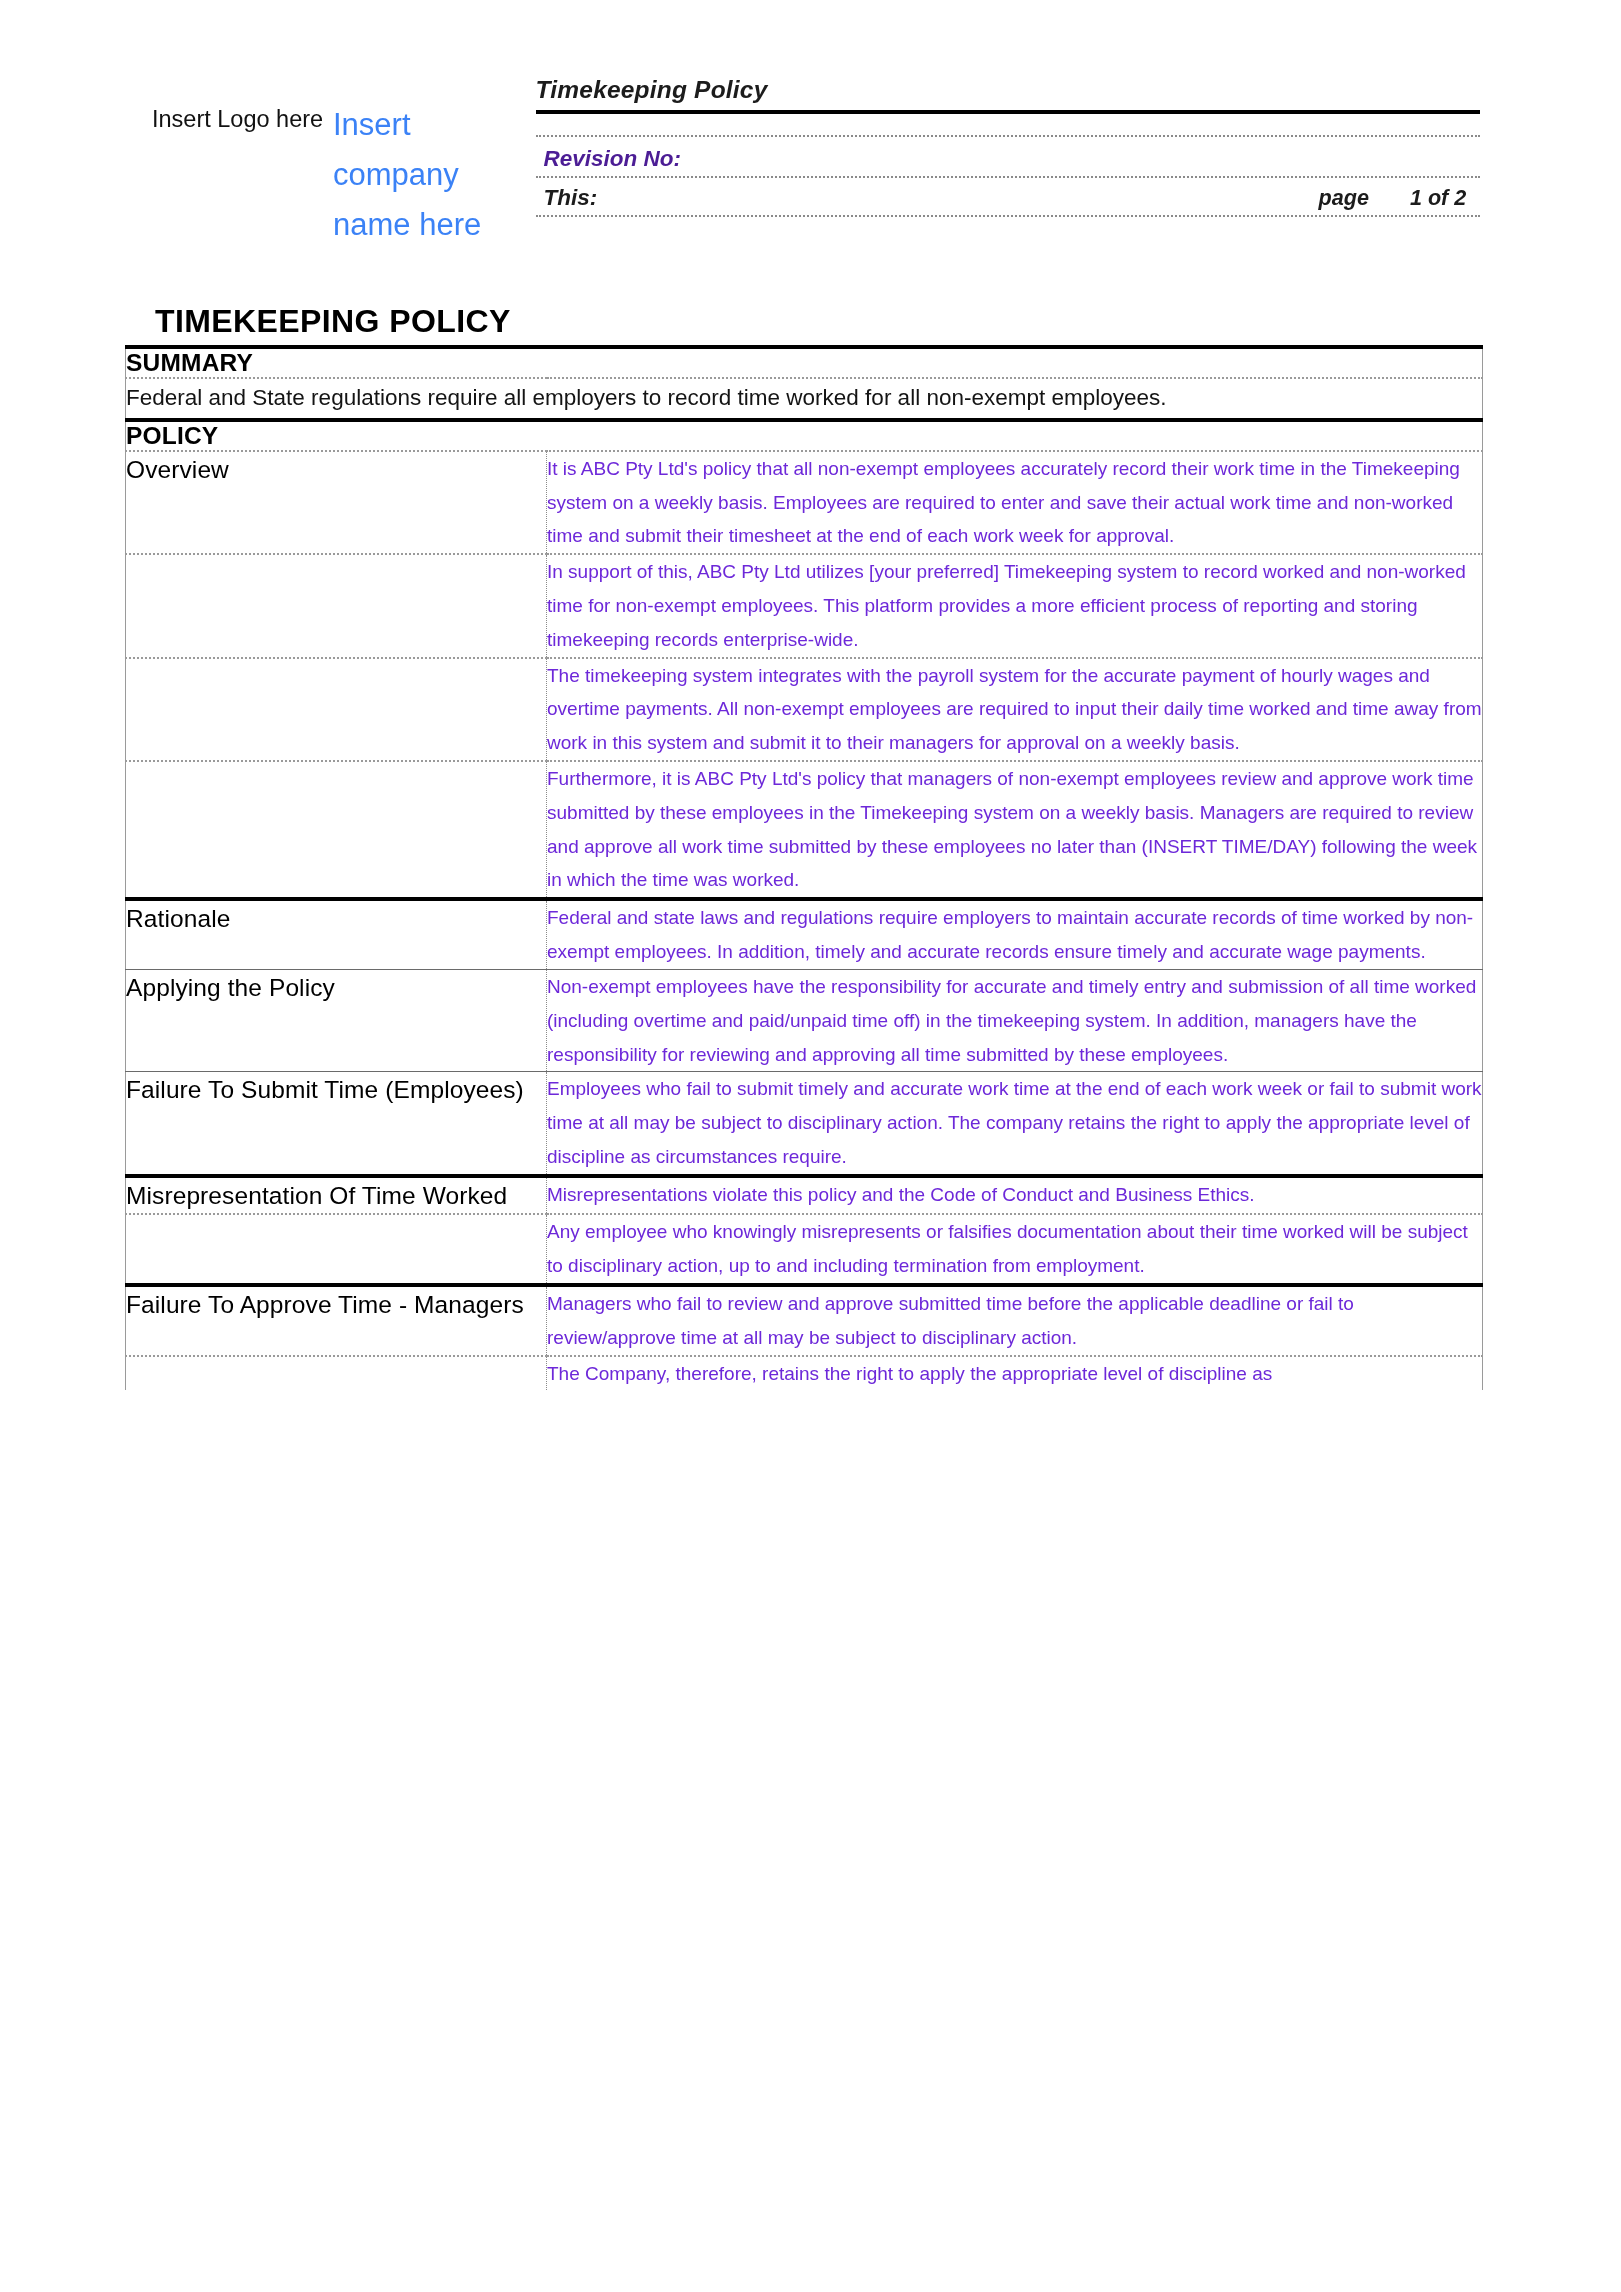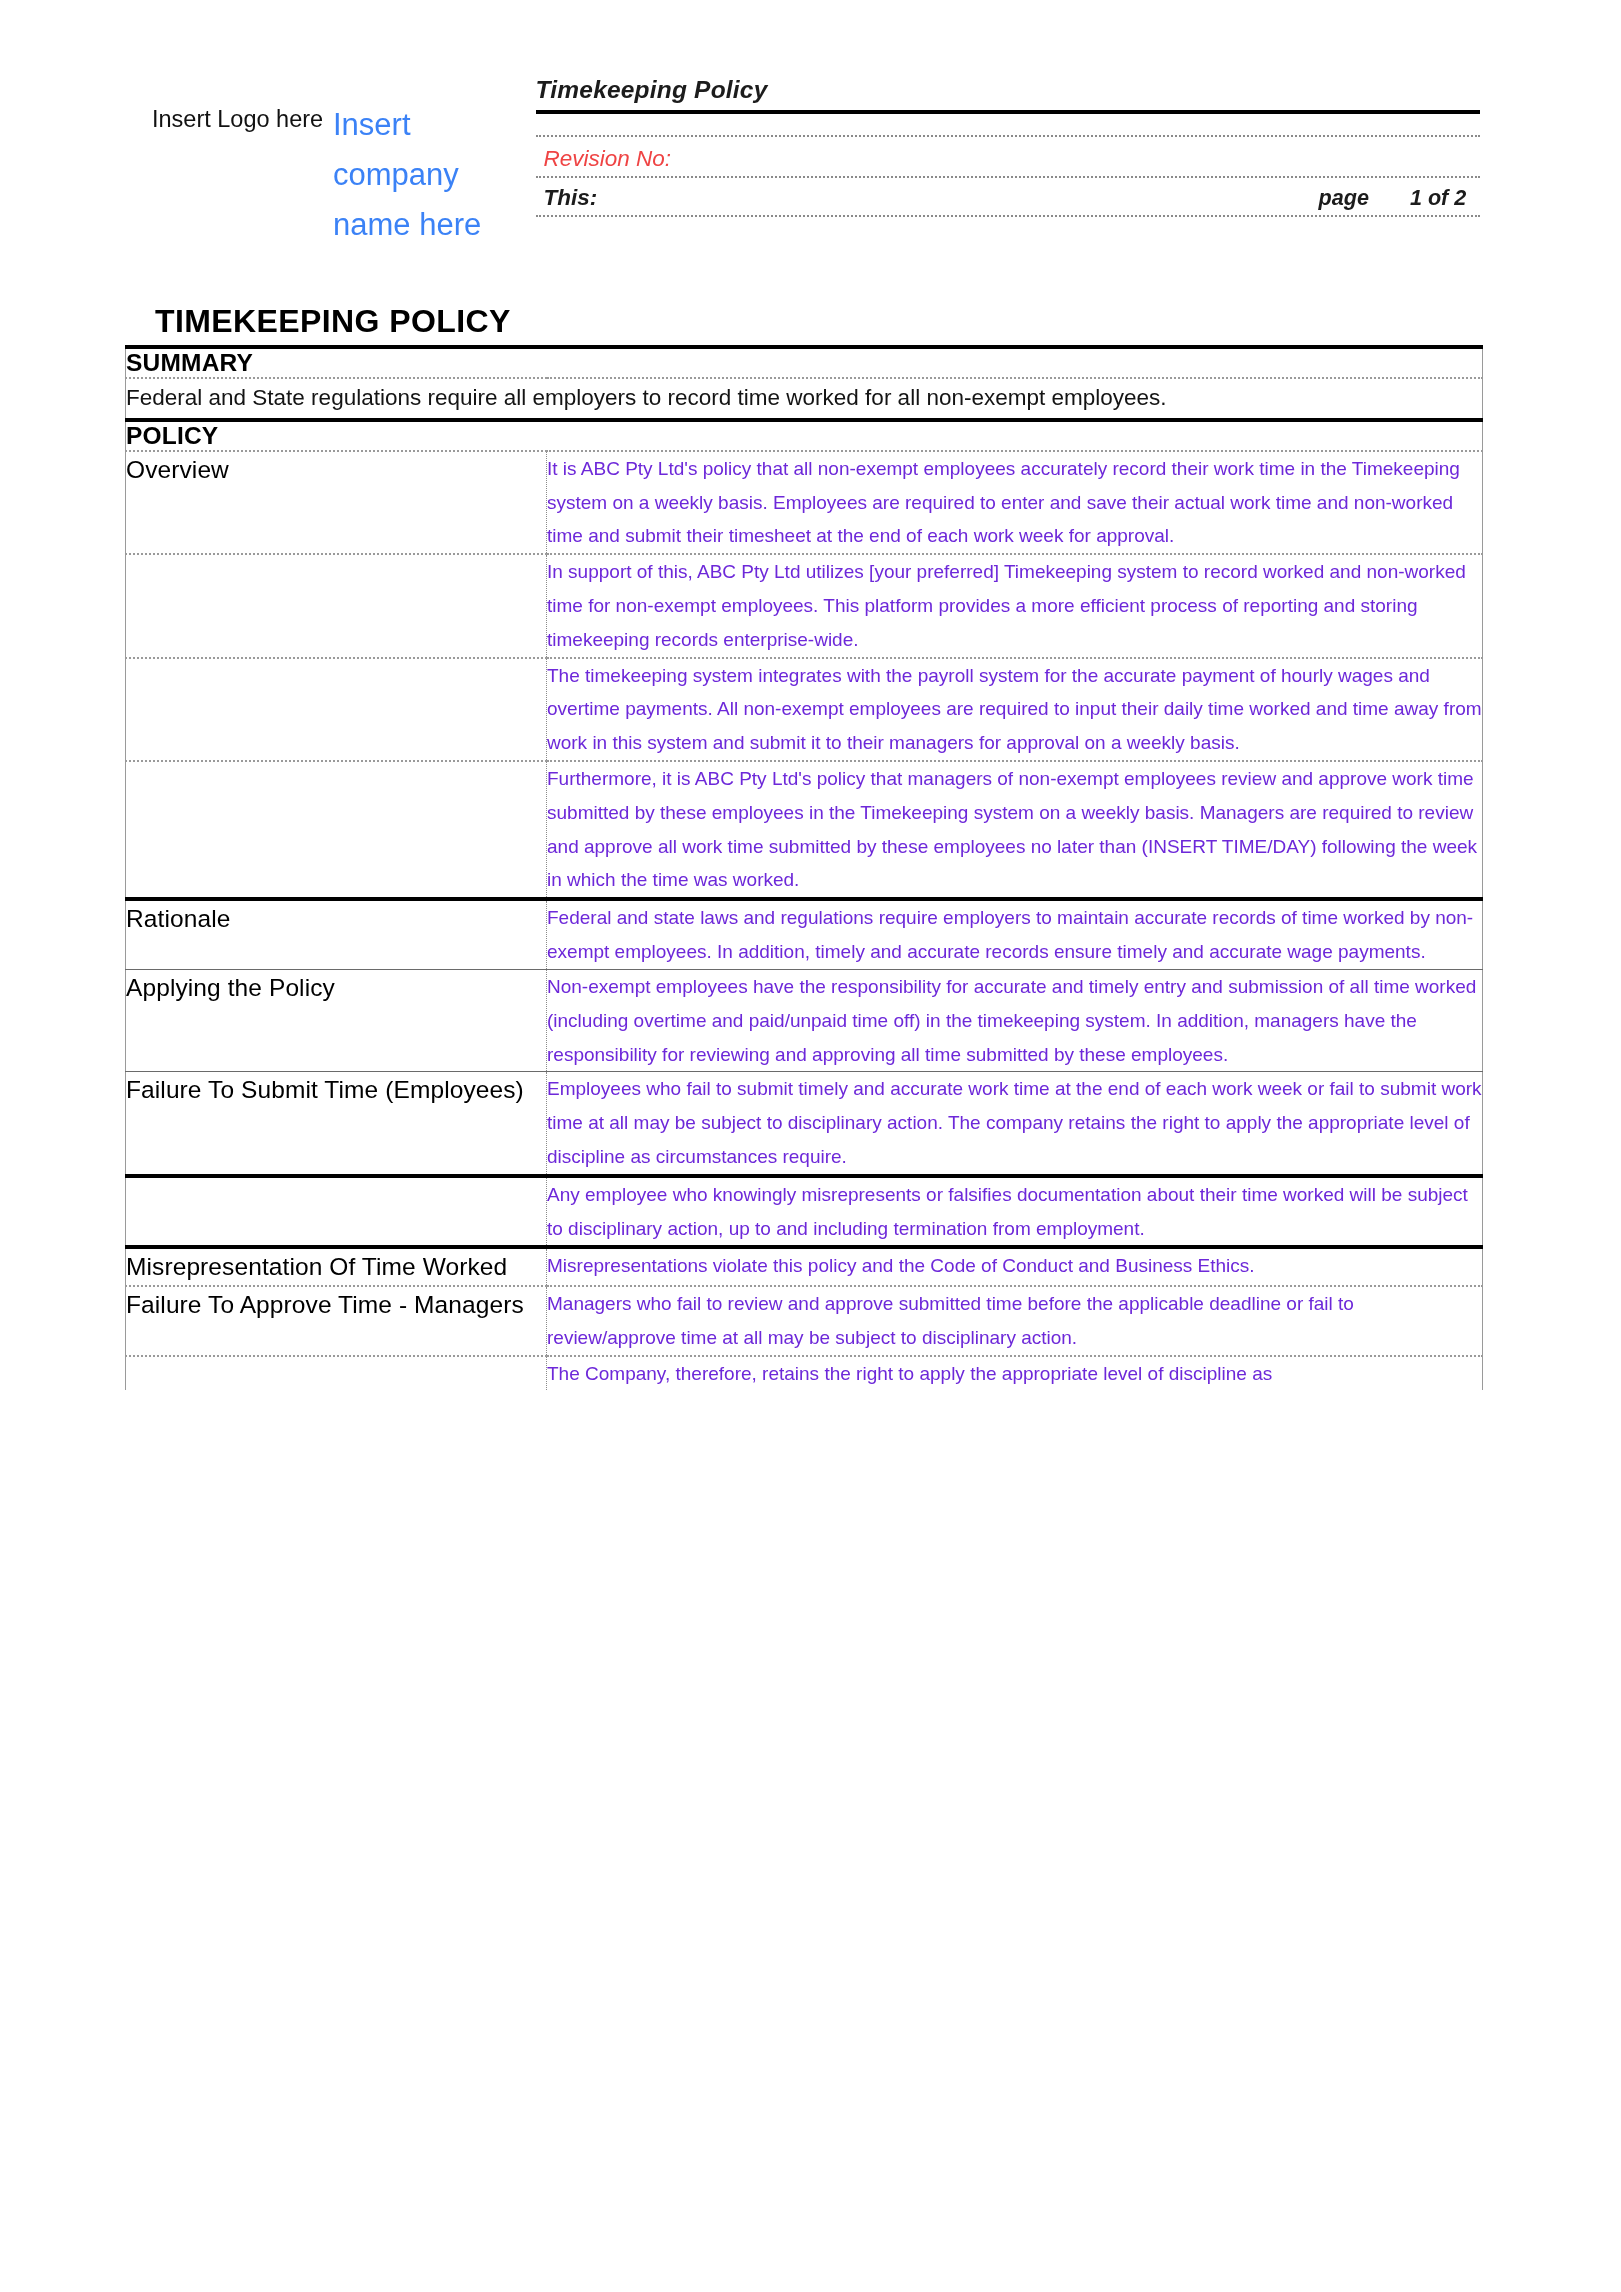--- a/index.html
+++ b/index.html
@@ -64,22 +64,22 @@
     border-bottom: 4.9px solid #000;
     height: 0;
   }
   .rule-dotted {
     border-bottom: 2.9px dotted #8a8a8a;
     height: 0;
   }
   .header-row-rev {
     font-size: 22.5px;
     font-style: italic;
-    font-weight: normal;
-    color: #ef4444;
+    font-weight: bold;
+    color: #4c1d95;
     padding: 8.8px 0 3.9px 7.8px;
   }
   .header-row-date {
     font-size: 22.5px;
     font-style: italic;
     font-weight: bold;
     color: #1c1c1c;
     padding: 6.9px 0 3.9px 7.8px;
     display: flex;
     justify-content: space-between;
@@ -228,27 +228,27 @@
         <td class="row-label band-thin-bottom">Applying the Policy</td>
         <td class="row-body band-thin-bottom">Non-exempt employees have the responsibility for accurate and timely entry and submission of all time worked (including overtime and paid/unpaid time off) in the timekeeping system. In addition, managers have the responsibility for reviewing and approving all time submitted by these employees.</td>
       </tr>
 
       <tr>
         <td class="row-label band-thick-bottom">Failure To Submit Time (Employees)</td>
         <td class="row-body band-thick-bottom">Employees who fail to submit timely and accurate work time at the end of each work week or fail to submit work time at all may be subject to disciplinary action. The company retains the right to apply the appropriate level of discipline as circumstances require.</td>
       </tr>
 
       <tr>
+        <td class="row-label band-dot-bottom">Misrepresentation Of Time Worked</td>
+        <td class="row-body band-dot-bottom">Misrepresentations violate this policy and the Code of Conduct and Business Ethics.</td>
+      </tr>
+      <tr>
         <td class="row-label band-thick-bottom cell-empty"></td>
         <td class="row-body band-thick-bottom">Any employee who knowingly misrepresents or falsifies documentation about their time worked will be subject to disciplinary action, up to and including termination from employment.</td>
       </tr>
-      <tr>
-        <td class="row-label band-dot-bottom">Misrepresentation Of Time Worked</td>
-        <td class="row-body band-dot-bottom">Misrepresentations violate this policy and the Code of Conduct and Business Ethics.</td>
-      </tr>
 
       <tr>
         <td class="row-label band-dot-bottom">Failure To Approve Time - Managers</td>
         <td class="row-body band-dot-bottom">Managers who fail to review and approve submitted time before the applicable deadline or fail to review/approve time at all may be subject to disciplinary action.</td>
       </tr>
       <tr>
         <td class="row-label cell-empty"></td>
         <td class="row-body">The Company, therefore, retains the right to apply the appropriate level of discipline as</td>
       </tr>
     </tbody>

